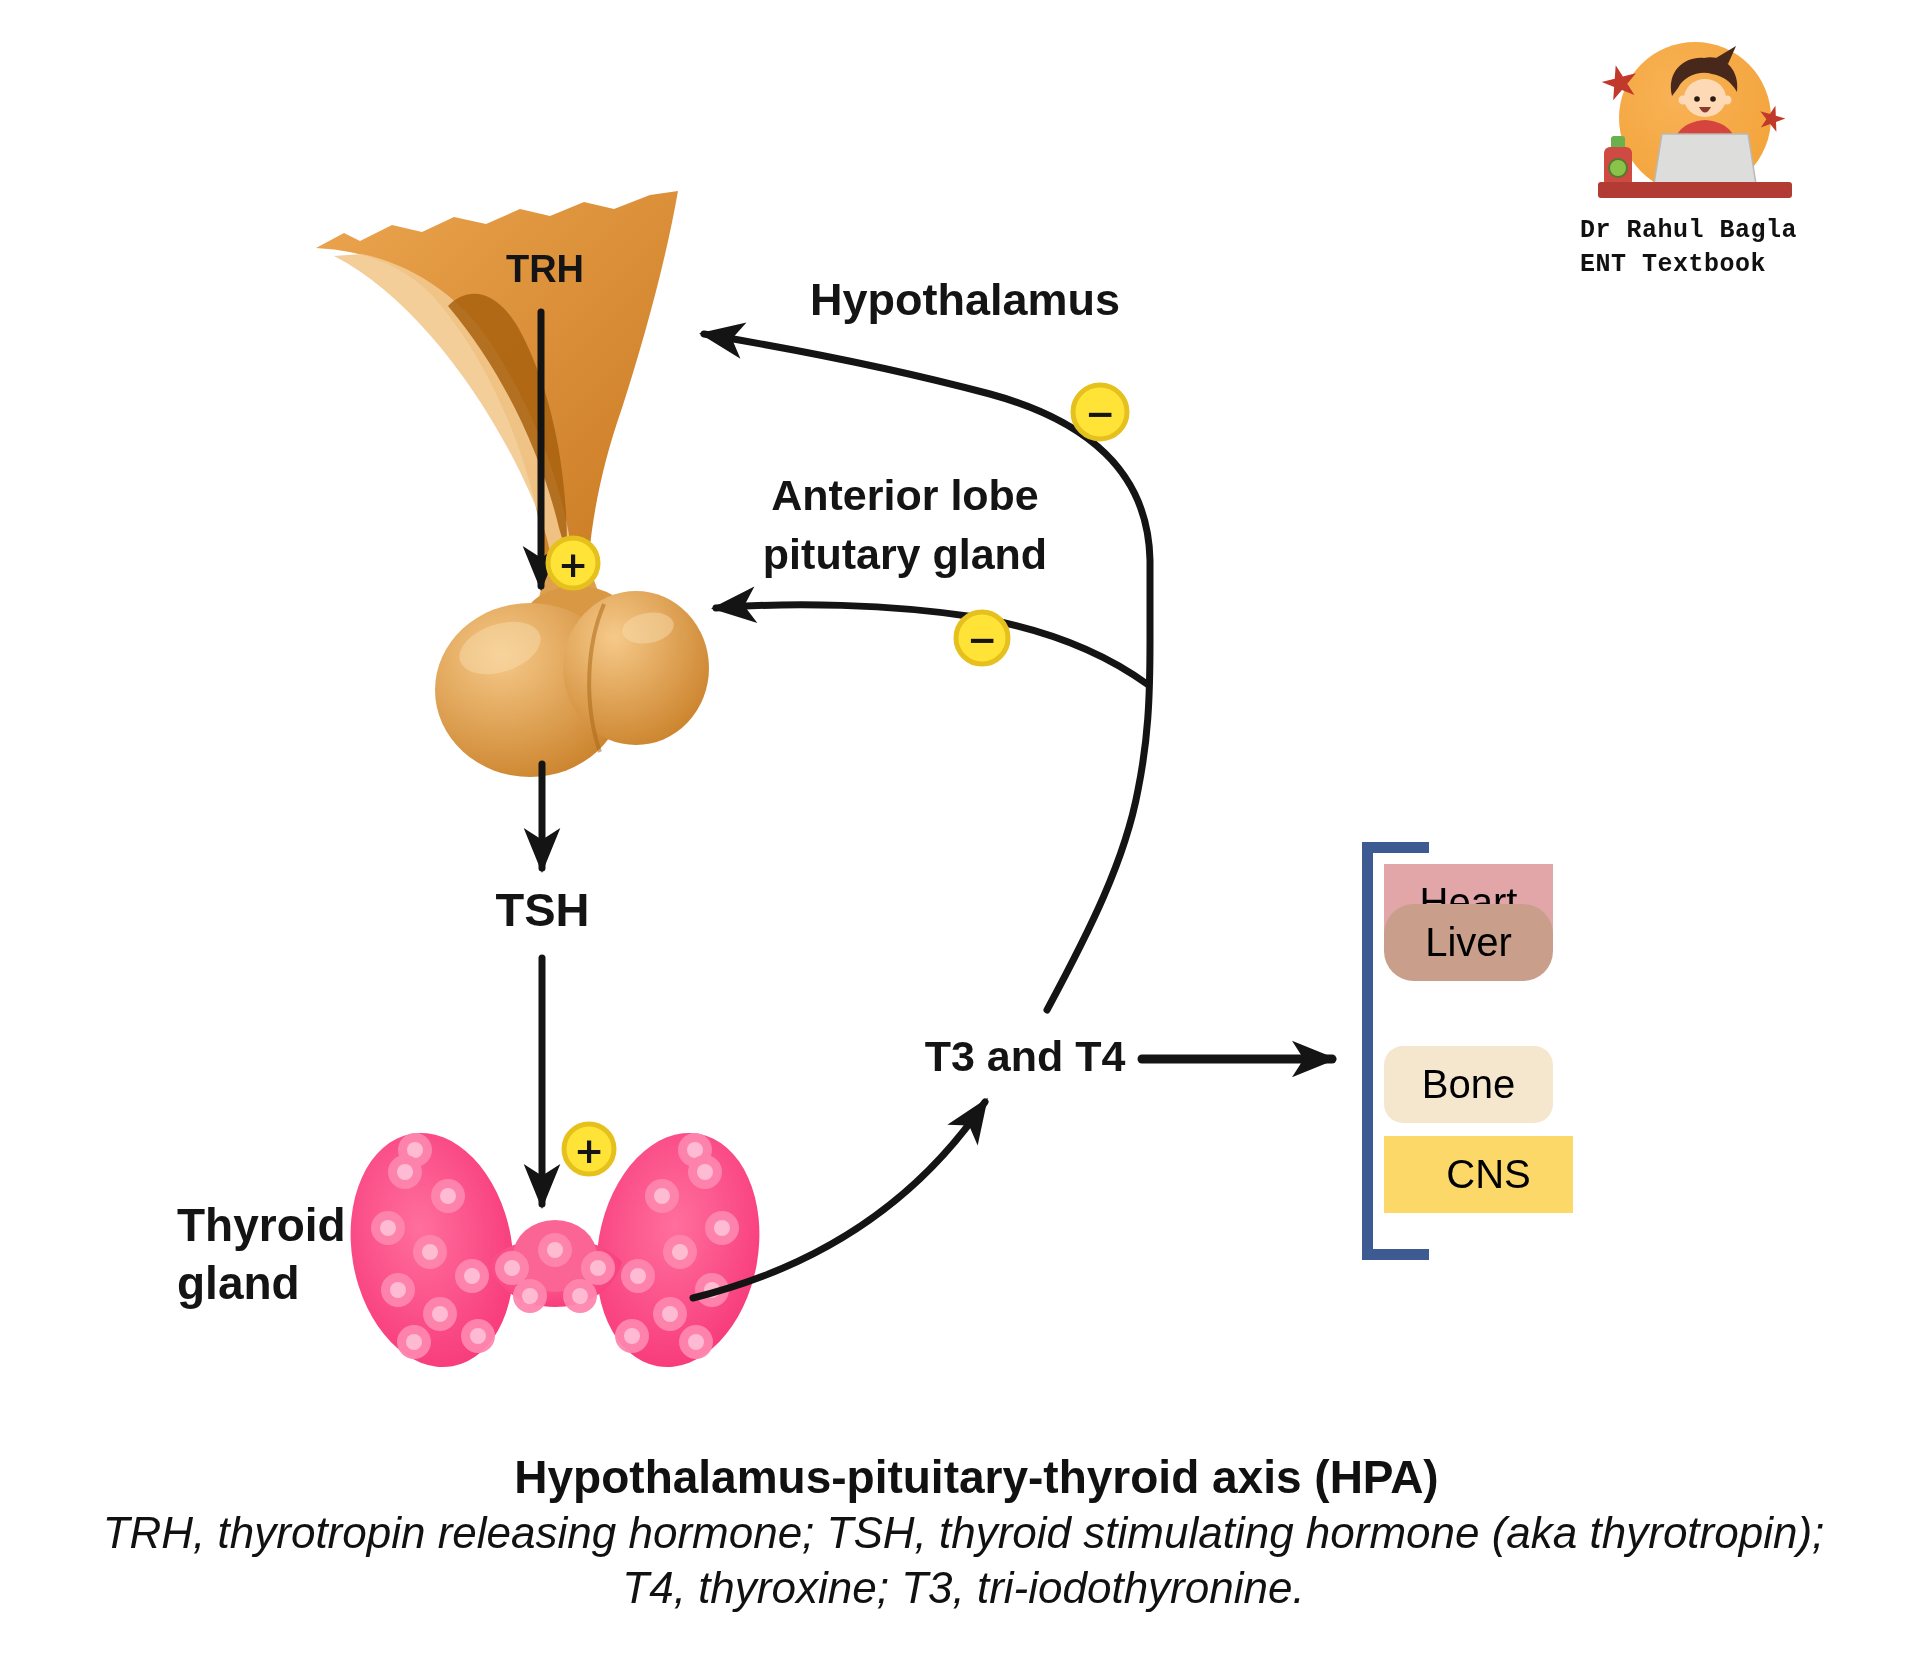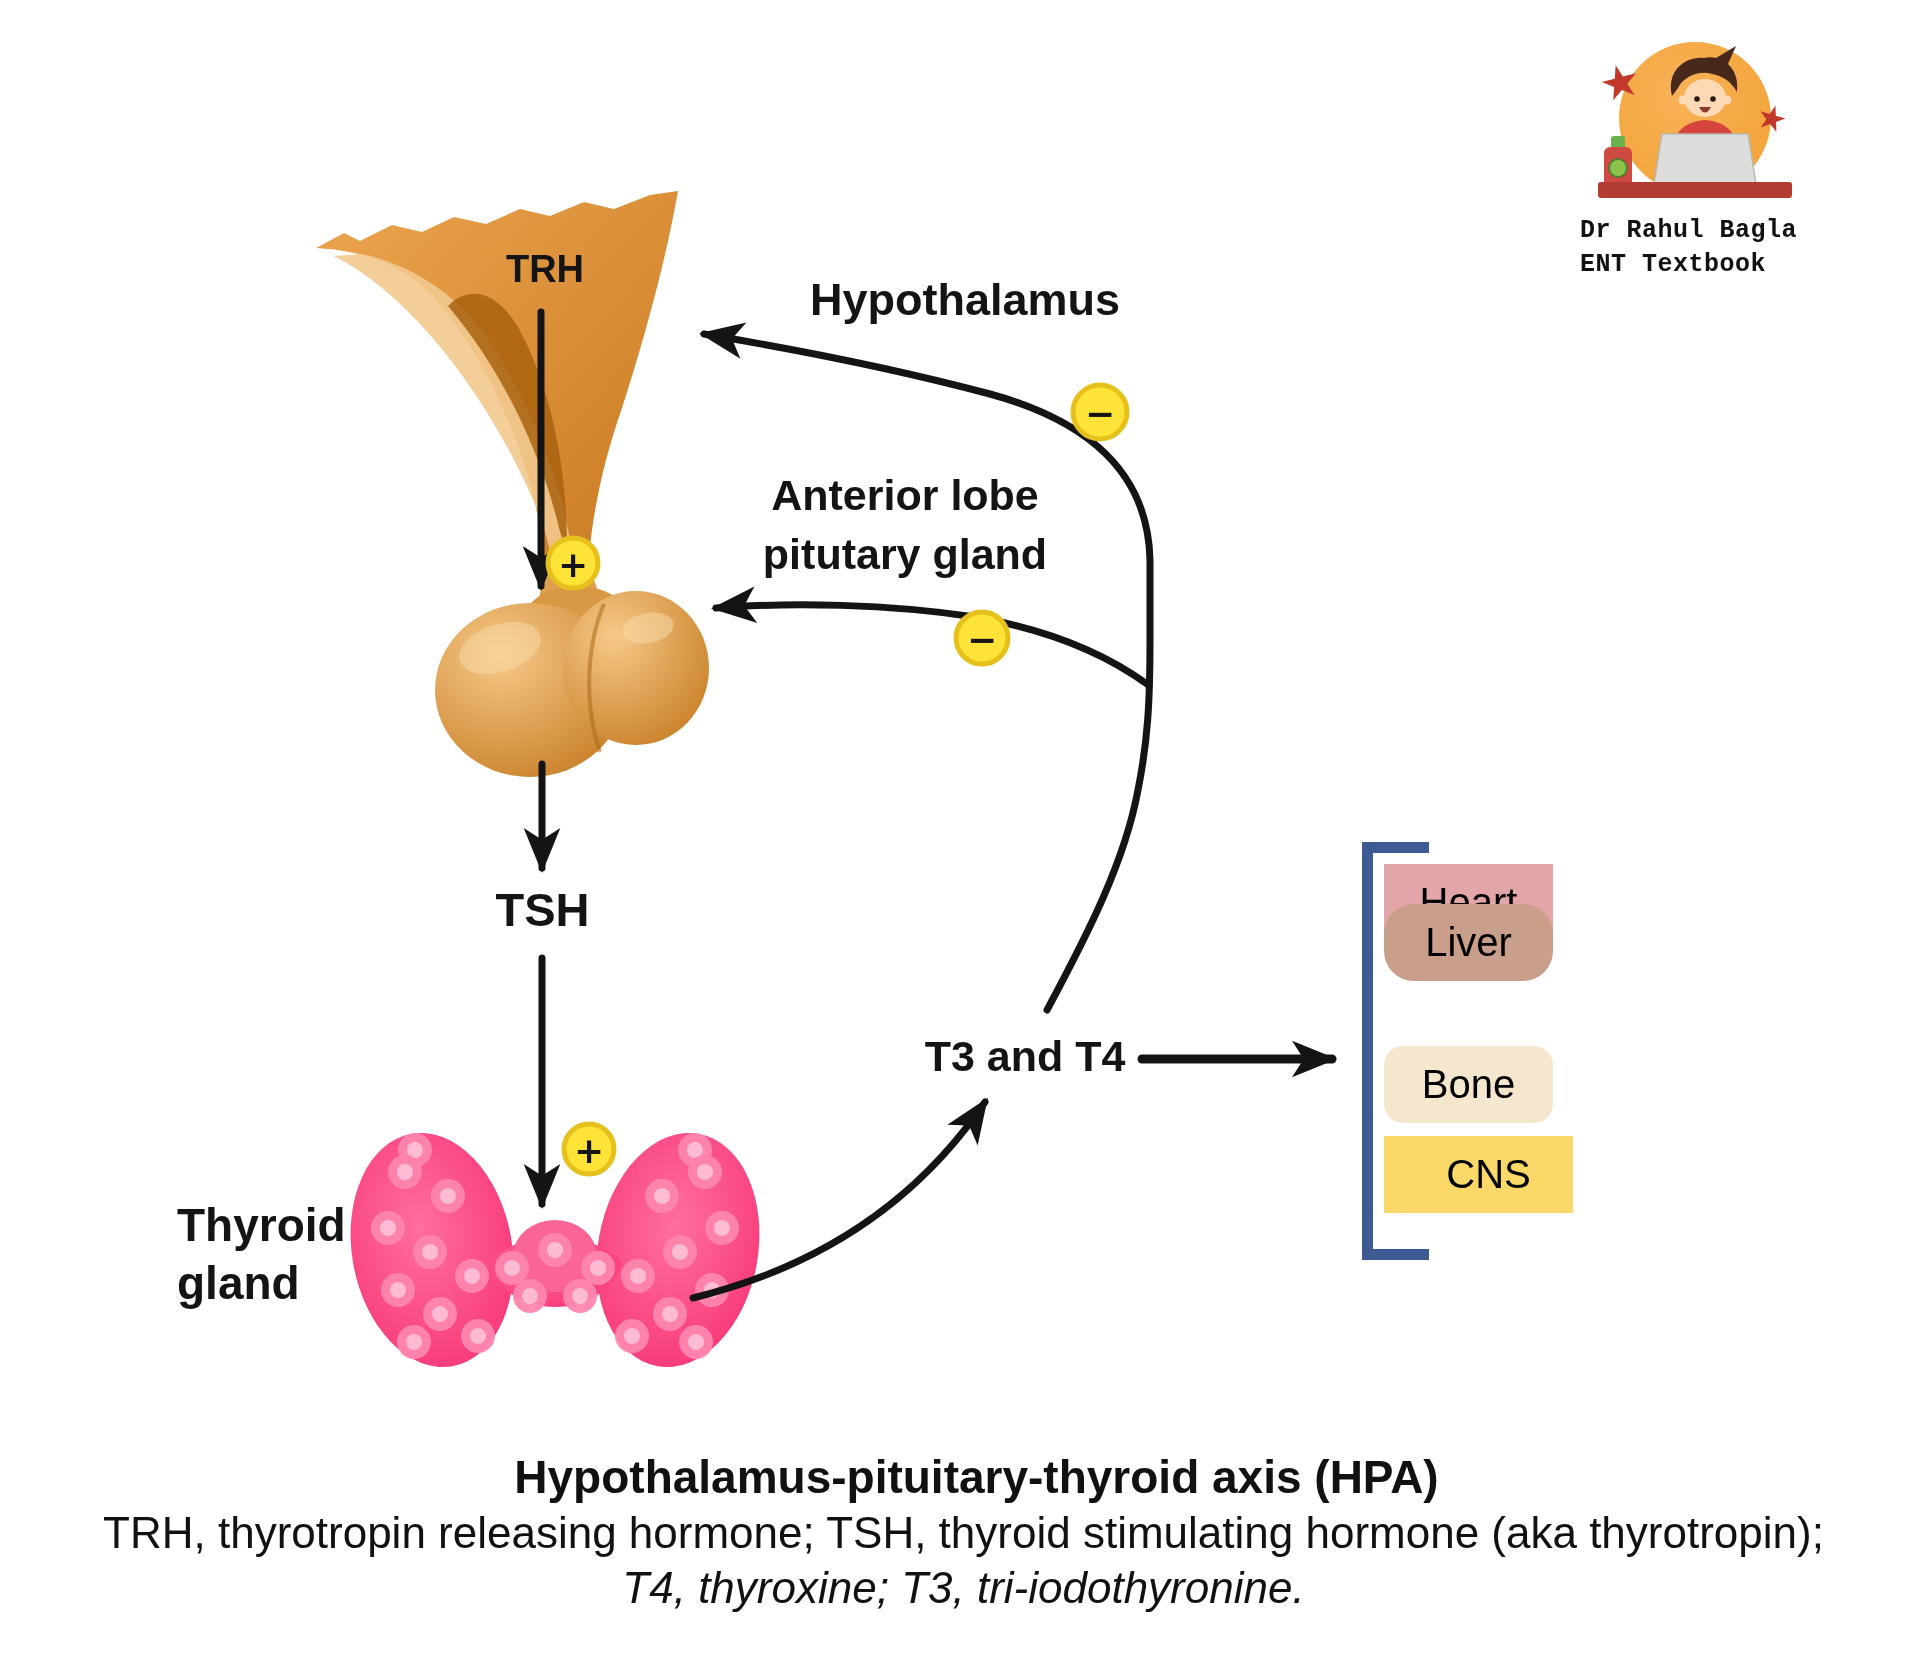--- a/index.html
+++ b/index.html
@@ -20,21 +20,21 @@
          text-align:center;font-size:40px;color:#000000;font-family:"Liberation Sans",sans-serif;}
   .organ-0{top:864px;} .organ-1{top:904px;border-radius:30px;} .organ-2{top:1046px;border-radius:19px;} .organ-3{top:1136px;}
   .bracket{position:absolute;left:1362px;top:842px;width:56px;height:396px;
            border-left:11px solid #3d5a92;border-top:11px solid #3d5a92;border-bottom:11px solid #3d5a92;}
   .logo-text{position:absolute;left:1580px;color:#111111;font-weight:bold;
              font-family:Liberation Mono, monospace;font-size:25px;letter-spacing:0.5px;}
   .logo-t1{top:216px;} .logo-t2{top:250px;}
   .cap{position:absolute;left:0;width:1927px;text-align:center;color:#111111;
        font-family:"Liberation Sans",sans-serif;}
   .cap-title{top:1450px;font-size:46px;font-weight:bold;padding-left:13px;}
-  .cap-1{top:1508px;font-size:44px;}
+  .cap-1{top:1508px;font-size:44px;font-style:italic;}
   .cap-2{top:1563px;font-size:44px;font-style:italic;}
 </style>
 </head>
 <body>
 
 <div id="canvas">
 
   <svg id="art" viewBox="0 0 1927 1655" xmlns="http://www.w3.org/2000/svg">
     <defs>
       <linearGradient id="gFunnel" x1="0" y1="0" x2="1" y2="1">

